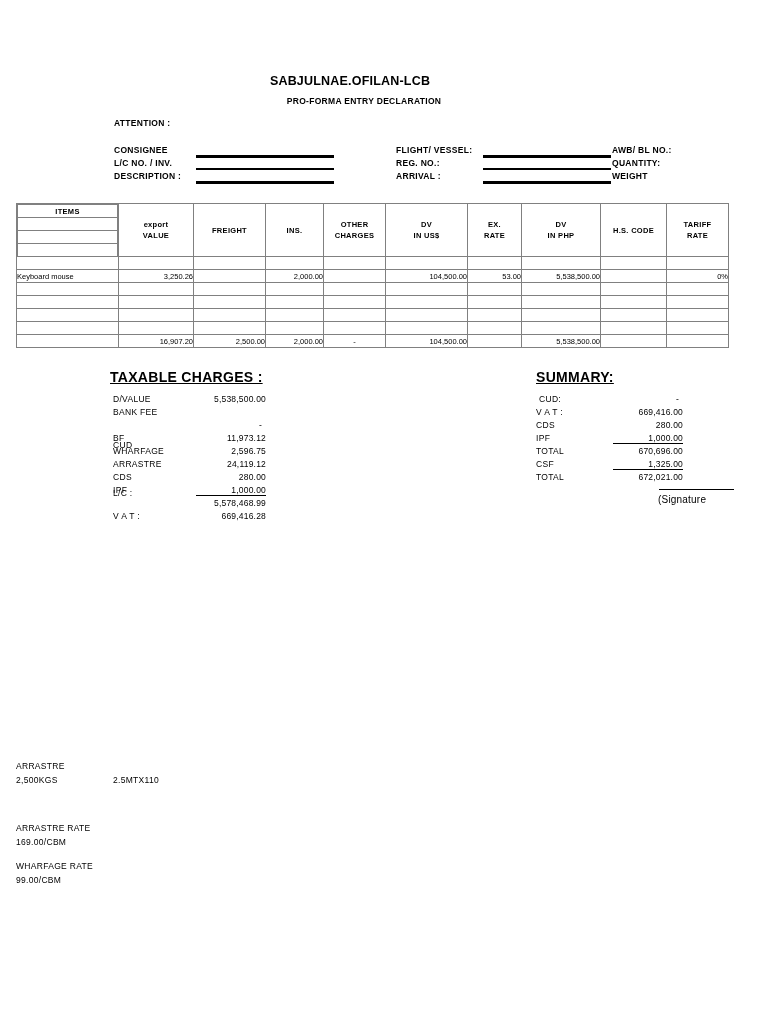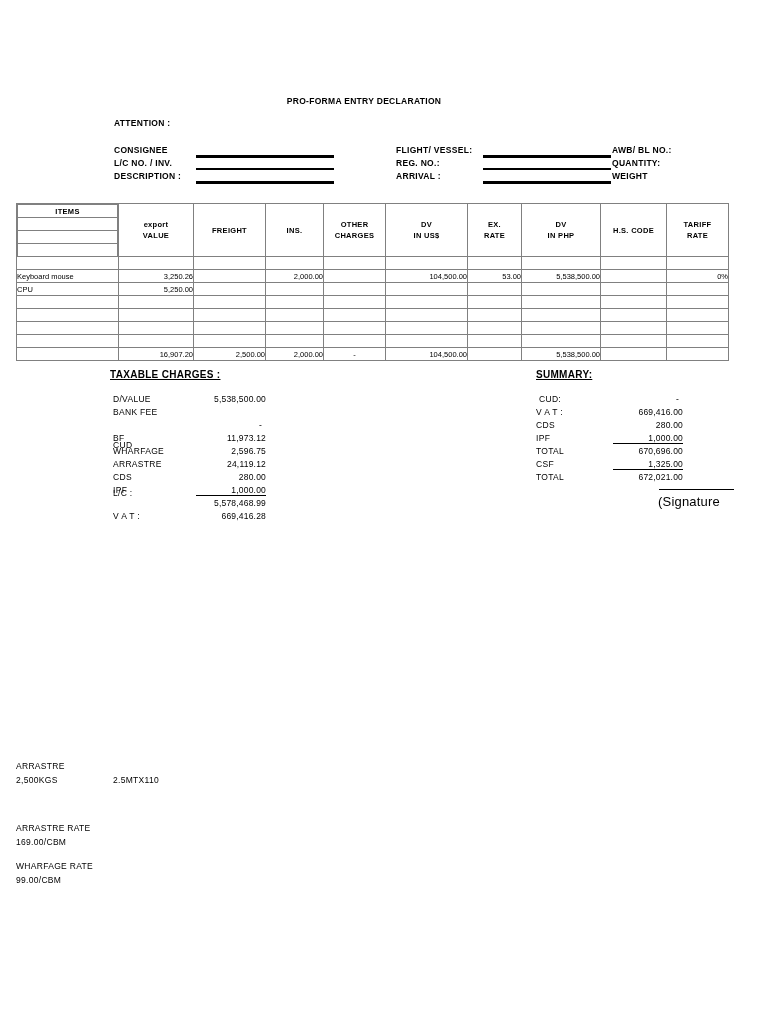--- a/index.html
+++ b/index.html
@@ -112,21 +112,21 @@
 
   td.num { text-align: right; padding-right: 3px; }
   td.txt { text-align: left; padding-left: 2px; }
   td.ctr { text-align: center; }
   tr.totals td { border-top: 1px solid #000000; }
   td.sep-left { border-left: 1px solid #000000; }
 
   
   .sec-title {
     position: absolute;
-    font-size: 10px;
+    font-size: 14px;
     font-weight: bold;
     letter-spacing: 0.3px;
     text-decoration: underline;
   }
   .chg {
     position: absolute;
     font-size: 8.5px;
     letter-spacing: 0.3px;
     white-space: nowrap;
   }
@@ -136,38 +136,39 @@
     letter-spacing: 0.2px;
     text-align: right;
     white-space: nowrap;
   }
   .uline {
     position: absolute;
     border-top: 1.5px solid #000000;
   }
   .sig-label {
     position: absolute;
-    font-size: 13px;
+    font-size: 10px;
     letter-spacing: 0.2px;
     white-space: nowrap;
   }
 
   
   .note {
     position: absolute;
     font-size: 8.5px;
     letter-spacing: 0.3px;
     white-space: nowrap;
   }
 </style>
 </head>
 <body>
 
 <div class="page">
 
+  <div class="doc-title">SABJULNAE.OFILAN-LCB</div>
   <div class="doc-subtitle">PRO-FORMA ENTRY DECLARATION</div>
 
   <div class="attention">ATTENTION :</div>
 
   <div class="field-label" style="left:114px; top:145px;">CONSIGNEE</div>
   <div class="field-label" style="left:114px; top:158px;">L/C NO. / INV.</div>
   <div class="field-label" style="left:114px; top:171px;">DESCRIPTION :</div>
 
   <div class="rule" style="left:196px; top:155px; width:138px; height:2.5px;"></div>
   <div class="rule" style="left:196px; top:168px; width:138px; height:1.5px;"></div>
@@ -276,32 +277,20 @@
           <td class="num"></td>
           <td class="num">2,000.00</td>
           <td class="num"></td>
           <td class="num">104,500.00</td>
           <td class="num">53.00</td>
           <td class="num">5,538,500.00</td>
           <td class="num"></td>
           <td class="num">0%</td>
         </tr>
         <tr>
-          <td class="txt">CPU</td>
-          <td class="num sep-left">5,250.00</td>
-          <td class="num"></td>
-          <td class="num"></td>
-          <td class="num"></td>
-          <td class="num"></td>
-          <td class="num"></td>
-          <td class="num"></td>
-          <td class="num"></td>
-          <td class="num"></td>
-        </tr>
-        <tr>
           <td class="txt"></td>
           <td class="num sep-left"></td>
           <td class="num"></td>
           <td class="num"></td>
           <td class="num"></td>
           <td class="num"></td>
           <td class="num"></td>
           <td class="num"></td>
           <td class="num"></td>
           <td class="num"></td>

